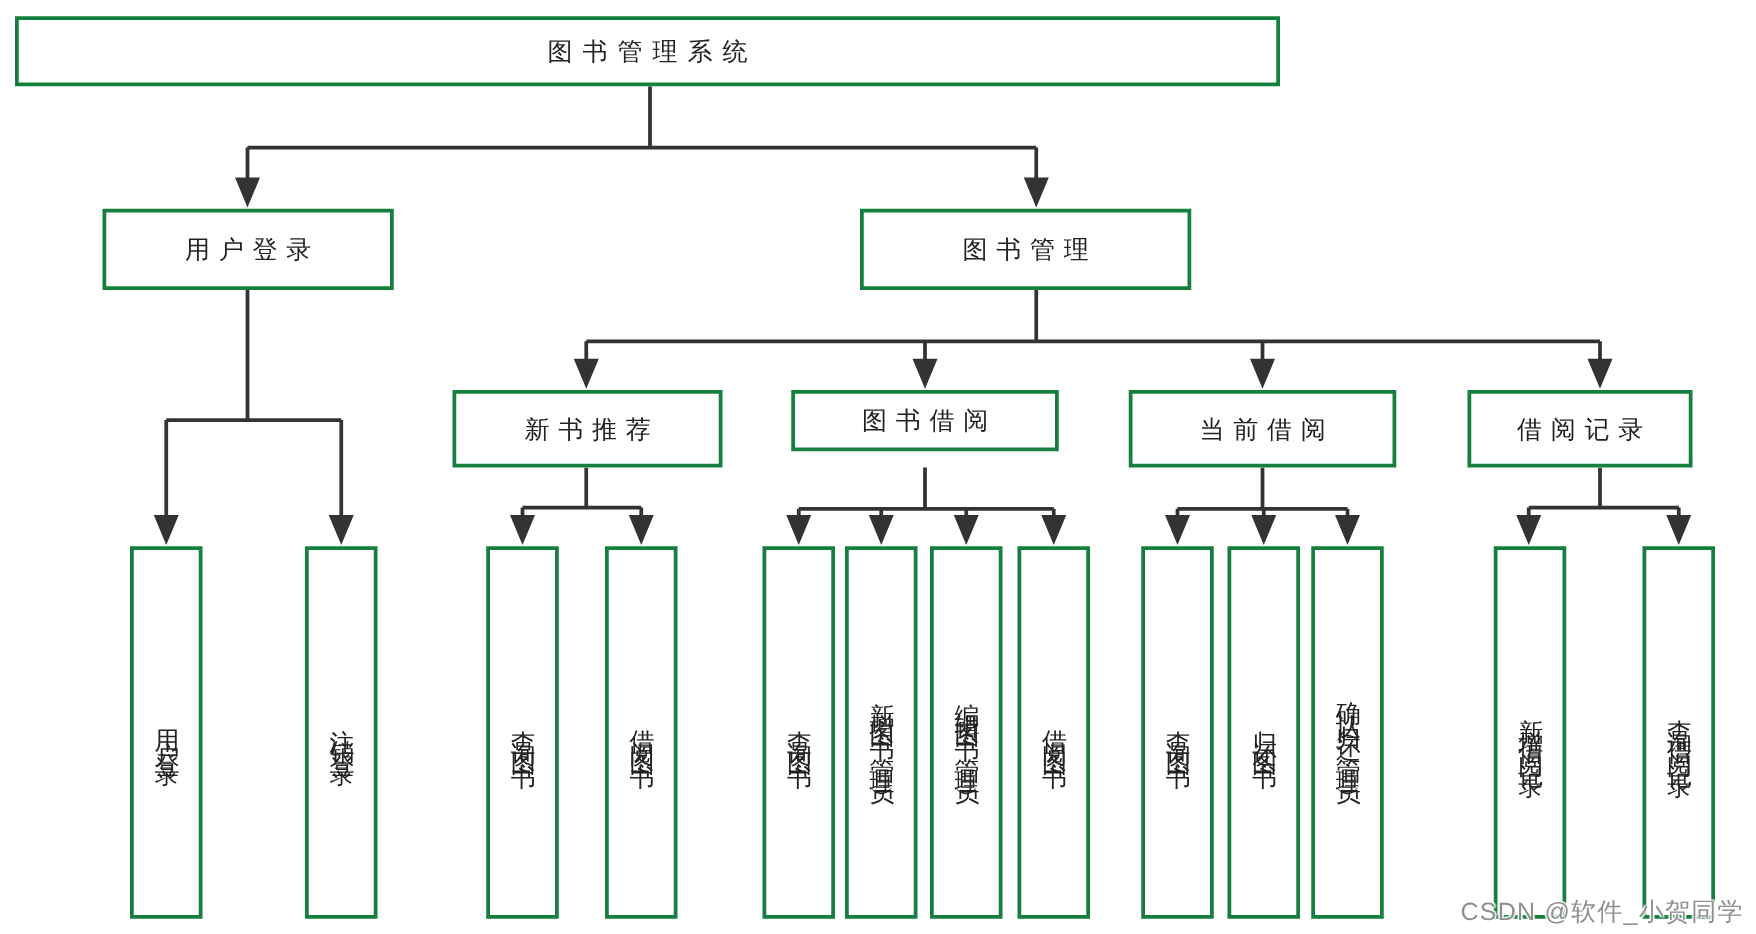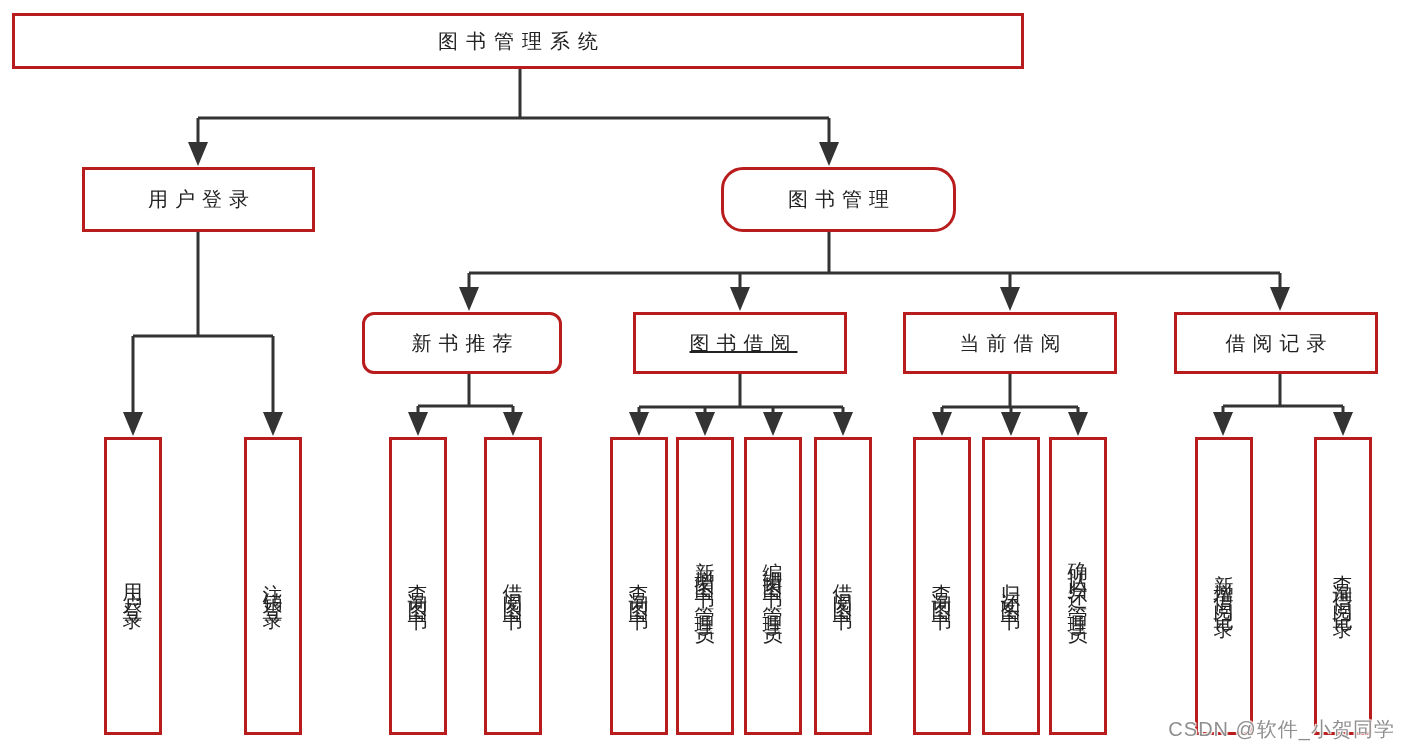--- a/index.html
+++ b/index.html
@@ -14,21 +14,21 @@
   svg.connectors {
     position: absolute;
     left: 0; top: 0;
     width: 1405px; height: 747px;
     z-index: 1;
   }
   .box {
     position: absolute;
     box-sizing: border-box;
     background: #ffffff;
-    border: 3px solid #b91c1c;
+    border: 3px solid #15803d;
     color: #222222;
     display: flex;
     align-items: center;
     justify-content: center;
     z-index: 2;
   }
   .hlabel {
     font-size: 20px;
     letter-spacing: 7px;
     text-indent: 7px;
@@ -84,34 +84,34 @@
              M1343 436 l-10 -24 h20 z"></path>
   </svg>
 
   <div class="box root" style="left:12px; top:13px; width:1012px; height:56px;">
     <span class="hlabel">图书管理系统</span>
   </div>
 
   <div class="box" style="left:82px; top:167px; width:233px; height:65px;">
     <span class="hlabel">用户登录</span>
   </div>
-  <div class="box" style="left:721px; top:167px; width:235px; height:65px;border-radius:22px;">
+  <div class="box" style="left:688px; top:167px; width:265px; height:65px;">
     <span class="hlabel">图书管理</span>
   </div>
 
-  <div class="box" style="left:362px; top:312px; width:200px; height:62px;border-radius:12px;">
+  <div class="box" style="left:362px; top:312px; width:216px; height:62px;">
     <span class="hlabel">新书推荐</span>
   </div>
-  <div class="box" style="left:633px; top:312px; width:214px; height:62px;text-decoration:underline;">
+  <div class="box" style="left:633px; top:312px; width:214px; height:49px;">
     <span class="hlabel">图书借阅</span>
   </div>
   <div class="box" style="left:903px; top:312px; width:214px; height:62px;justify-content:center;">
     <span class="hlabel">当前借阅</span>
   </div>
-  <div class="box" style="left:1174px; top:312px; width:204px; height:62px;">
+  <div class="box" style="left:1174px; top:312px; width:180px; height:62px;">
     <span class="hlabel">借阅记录</span>
   </div>
 
   <div class="box leaf" style="left:104px;">
     <span class="vlabel">用户登录</span>
   </div>
   <div class="box leaf" style="left:244px;">
     <span class="vlabel">注销登录</span>
   </div>
 

